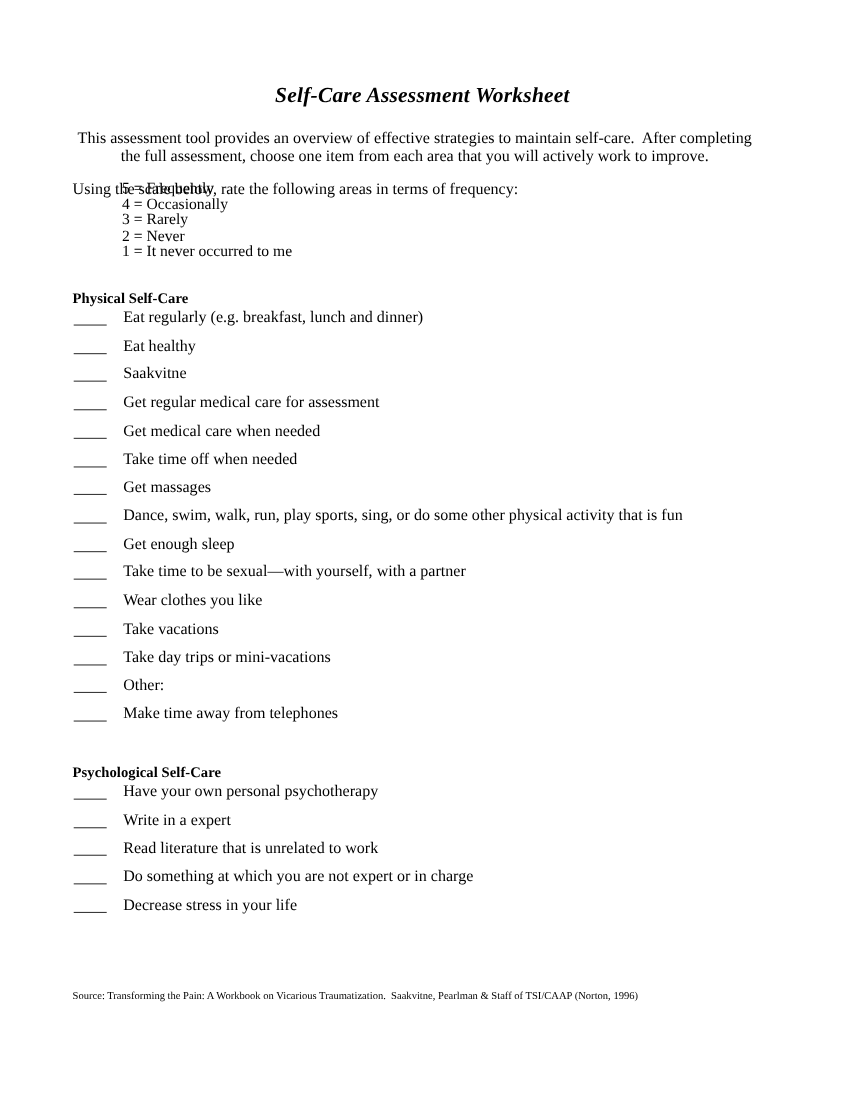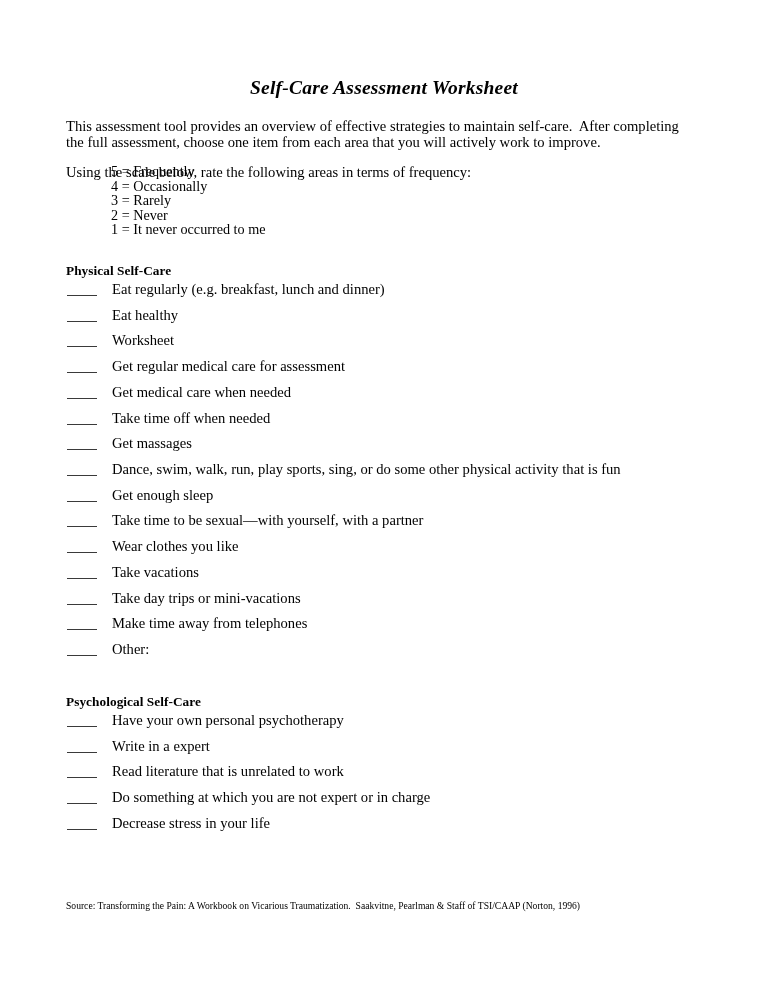--- a/index.html
+++ b/index.html
@@ -40,21 +40,21 @@
   }
 
   
   .intro {
     position: absolute;
     left: 66px;
     top: 103px;
     width: 622px;
     font-size: 14.6px;
     line-height: 16.6px;
-    text-align: left;
+    text-align: center;
     white-space: pre-wrap;
   }
 
   
   .scale-lead {
     position: absolute;
     left: 66px;
     top: 149px;
     font-size: 14.6px;
     line-height: 16px;
@@ -151,21 +151,21 @@
     <div class="item-row">
       <span class="item-blank"></span>
       <span class="item-label">Eat regularly (e.g. breakfast, lunch and dinner)</span>
     </div>
     <div class="item-row">
       <span class="item-blank"></span>
       <span class="item-label">Eat healthy</span>
     </div>
     <div class="item-row">
       <span class="item-blank"></span>
-      <span class="item-label">Worksheet</span>
+      <span class="item-label">Saakvitne</span>
     </div>
     <div class="item-row">
       <span class="item-blank"></span>
       <span class="item-label">Get regular medical care for assessment</span>
     </div>
     <div class="item-row">
       <span class="item-blank"></span>
       <span class="item-label">Get medical care when needed</span>
     </div>
     <div class="item-row">
@@ -195,26 +195,26 @@
     <div class="item-row">
       <span class="item-blank"></span>
       <span class="item-label">Take vacations</span>
     </div>
     <div class="item-row">
       <span class="item-blank"></span>
       <span class="item-label">Take day trips or mini-vacations</span>
     </div>
     <div class="item-row">
       <span class="item-blank"></span>
+      <span class="item-label">Other:</span>
+    </div>
+    <div class="item-row">
+      <span class="item-blank"></span>
       <span class="item-label">Make time away from telephones</span>
     </div>
-    <div class="item-row">
-      <span class="item-blank"></span>
-      <span class="item-label">Other:</span>
-    </div>
   </div>
 
   <h2 class="section-heading" id="heading-psychological">Psychological Self-Care</h2>
 
   <div class="item-list" id="list-psychological">
     <div class="item-row">
       <span class="item-blank"></span>
       <span class="item-label">Have your own personal psychotherapy</span>
     </div>
     <div class="item-row">

